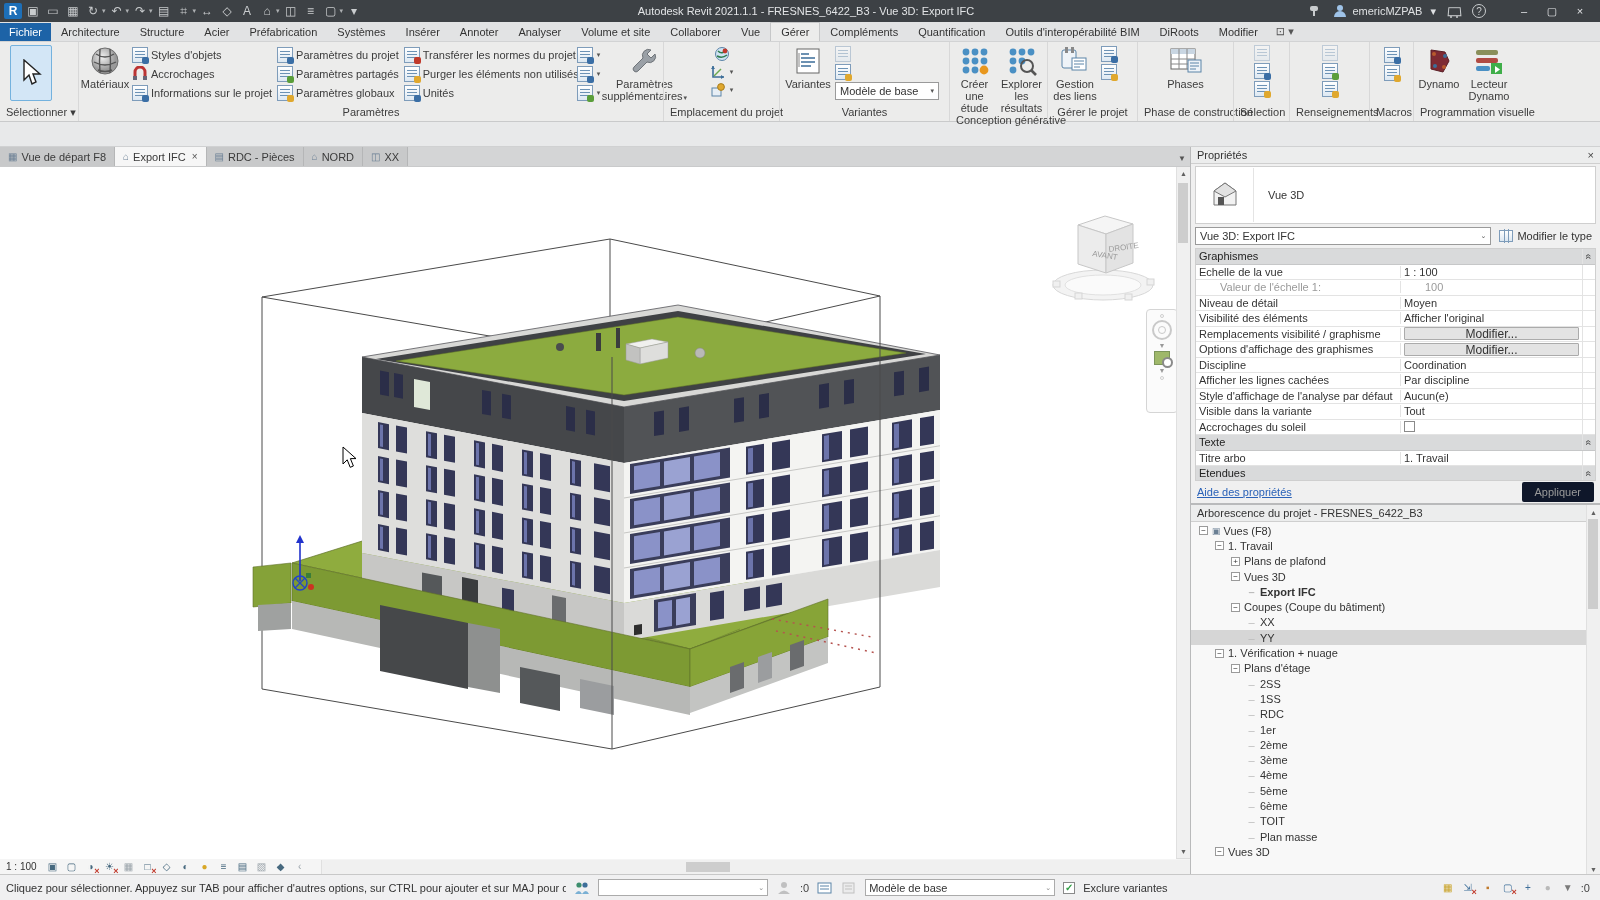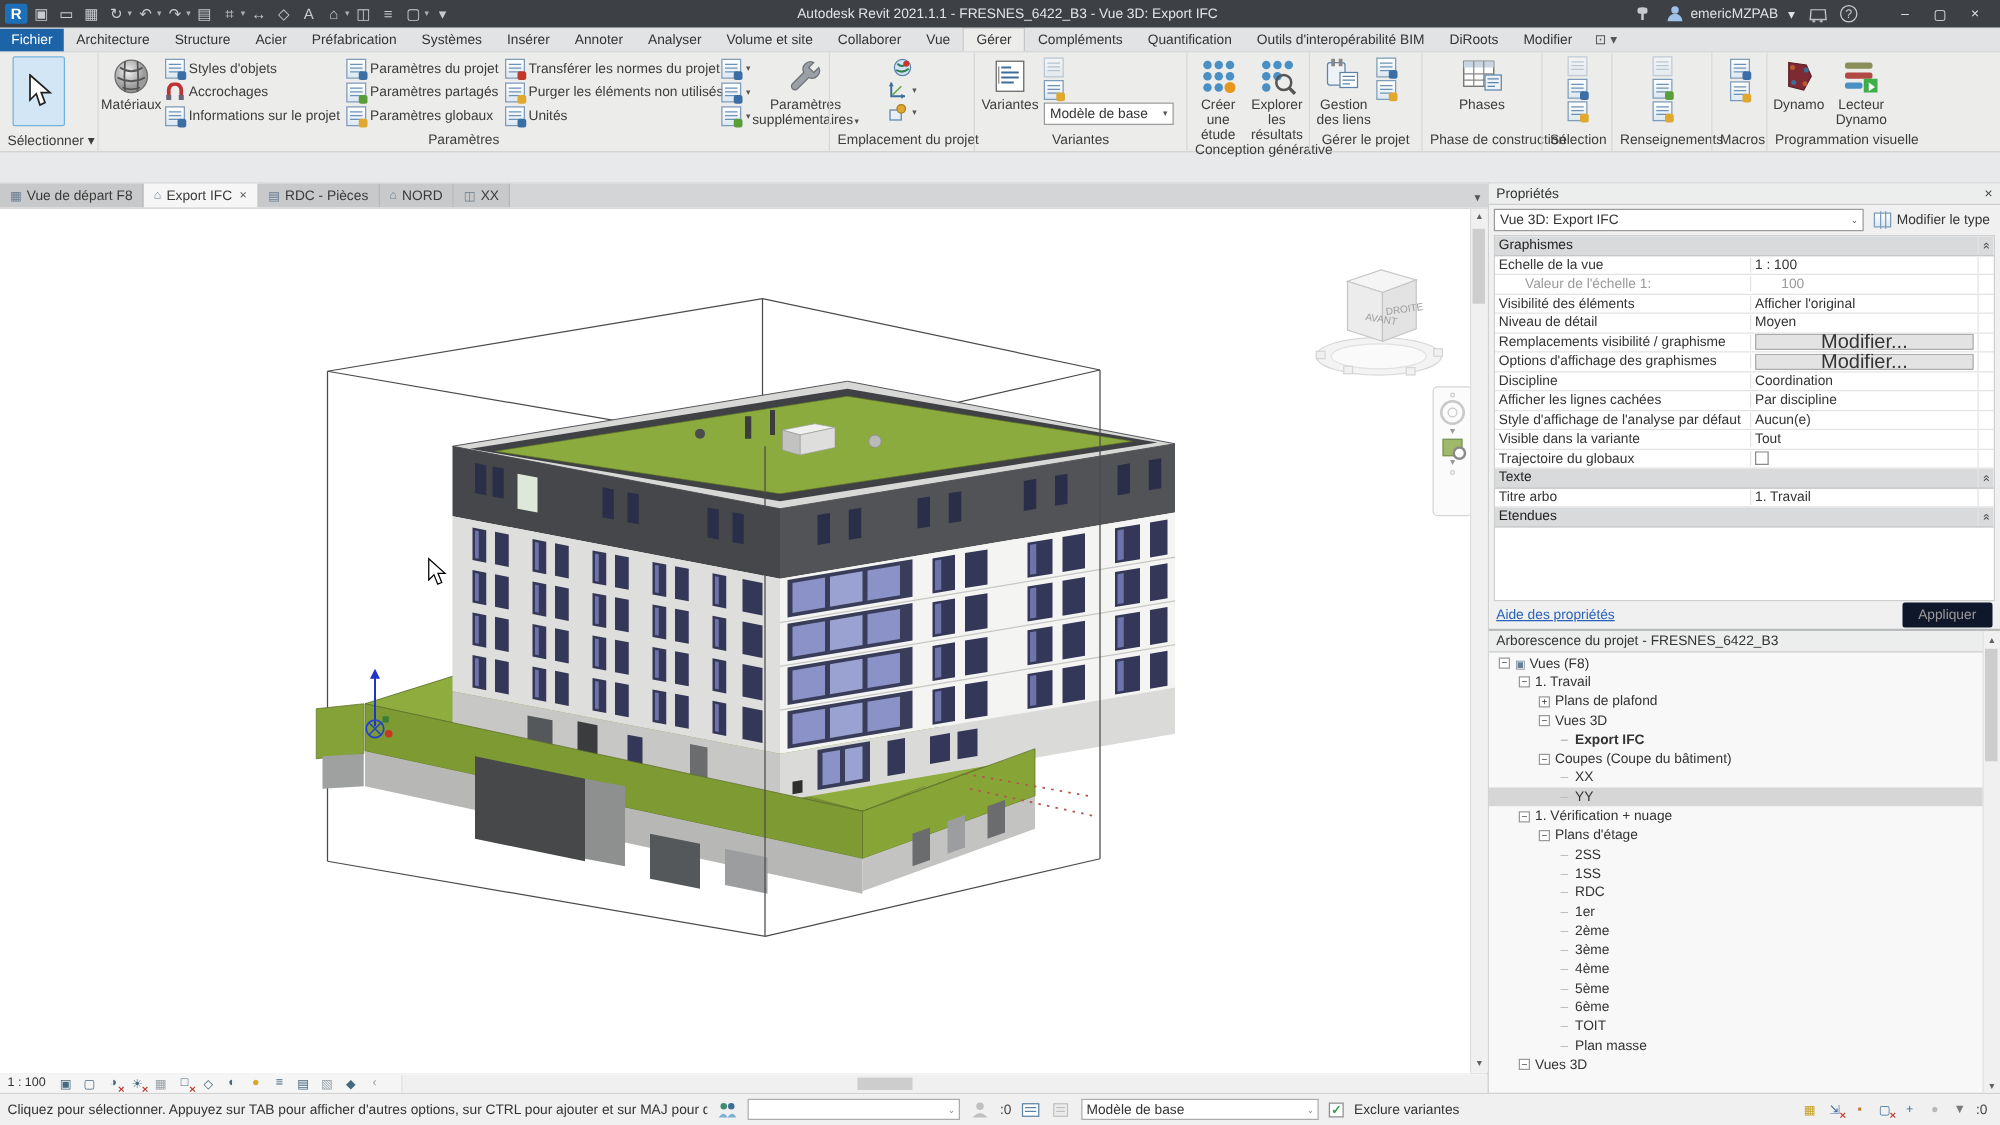--- a/index.html
+++ b/index.html
@@ -104,21 +104,21 @@
   .mt-ic{width:14px;height:12px;border:1px solid #7e9cba;background:linear-gradient(#fff,#dce7f1);position:relative;}
   .mt-ic::after{content:"";position:absolute;left:4px;top:-2px;bottom:-2px;width:1px;background:#7e9cba;box-shadow:4px 0 0 #7e9cba;}
   #prop-grid{flex:1;overflow:hidden;margin:0 4px;border:1px solid #cfcfcf;background:#fff;}
   .prow{display:flex;height:15.5px;border-bottom:1px solid #e3e3e3;font-size:11px;align-items:center;}
   .prow .pl{width:205px;padding:0 3px;border-right:1px solid #e3e3e3;white-space:nowrap;overflow:hidden;}
   .prow .pv{flex:1;padding:0 3px;white-space:nowrap;overflow:hidden;display:flex;align-items:center;}
   .prow .rail{width:13px;border-left:1px solid #e3e3e3;height:100%;display:flex;align-items:center;justify-content:center;color:#555;}
   .prow.section{background:#d9dadb;font-size:11px;color:#222;border-bottom:1px solid #c6c7c8;}
   .prow.section .pl{border-right:none;width:auto;flex:1;}
   .prow.disabled .pl,.prow.disabled .pv{color:#9a9a9a;padding-left:24px;}
-  .pbtn{flex:1;text-align:center;background:#e3e3e3;border:1px solid #ababab;border-radius:1px;height:13px;line-height:12px;font-size:16px;color:#333;}
+  .pbtn{flex:1;text-align:center;background:#e3e3e3;border:1px solid #ababab;border-radius:1px;height:13px;line-height:12px;font-size:12px;color:#333;}
   .pcheck{width:11px;height:11px;border:1px solid #8a8a8a;background:#fff;}
   .pin{display:inline-block;transform:rotate(90deg);font-size:10px;color:#444;}
   #prop-footer{height:22px;display:flex;align-items:center;padding:0 6px;}
   #prop-help{color:#2a62b8;text-decoration:underline;font-size:11px;}
   #apply-btn{margin-left:auto;color:#9a9a9a;background:#0f172a;border:3px solid #0f172a;padding:1px 10px;border-radius:2px;}
   
   #browser{flex:1;display:flex;flex-direction:column;background:#f8f8f8;position:relative;}
   #tree{flex:1;overflow:hidden;padding-top:1px;position:relative;}
   .trow{height:15.3px;display:flex;align-items:center;font-size:11px;color:#333;white-space:nowrap;}
   .trow.selected{background:#d6d6d6;}
@@ -834,20 +834,30 @@
       </div>
     </div>
   </div>
 
   <div id="right-panel">
     <div id="properties">
       <div class="palette-header">
         <span>Propriétés</span>
         <span class="px">×</span>
       </div>
+      <div id="type-box">
+        <div id="type-thumb">
+          <svg width="34" height="32" viewBox="0 0 34 32">
+              <polygon points="6,12 17,4 28,12 28,26 6,26" fill="#f2f2f2" stroke="#777"></polygon>
+              <polygon points="6,12 17,4 28,12 17,18" fill="#e2e2e2" stroke="#777"></polygon>
+              <rect x="10" y="18" width="6" height="8" fill="#555"></rect>
+            </svg>
+        </div>
+        <div id="type-label">Vue 3D</div>
+      </div>
       <div id="selector-row">
         <div class="combo" id="type-selector">
           <span>Vue 3D: Export IFC</span>
             <span class="ca">⌄</span>
         </div>
         <div id="modify-type-btn">
           <span class="mt-ic"></span>
           <span>Modifier le type</span>
         </div>
       </div>
@@ -862,27 +872,27 @@
             <div class="pl">Echelle de la vue</div>
             <div class="pv">1 : 100</div>
             <div class="rail"></div>
           </div>
           <div class="prow disabled">
             <div class="pl">Valeur de l'échelle   1:</div>
             <div class="pv">100</div>
             <div class="rail"></div>
           </div>
           <div class="prow">
+            <div class="pl">Niveau de détail</div>
+            <div class="pv">Moyen</div>
+            <div class="rail"></div>
+          </div>
+          <div class="prow">
             <div class="pl">Visibilité des éléments</div>
             <div class="pv">Afficher l'original</div>
-            <div class="rail"></div>
-          </div>
-          <div class="prow">
-            <div class="pl">Niveau de détail</div>
-            <div class="pv">Moyen</div>
             <div class="rail"></div>
           </div>
           <div class="prow">
             <div class="pl">Remplacements visibilité / graphisme</div>
             <div class="pv">
               <span class="pbtn">Modifier...</span>
             </div>
             <div class="rail"></div>
           </div>
           <div class="prow">
@@ -906,21 +916,21 @@
             <div class="pl">Style d'affichage de l'analyse par défaut</div>
             <div class="pv">Aucun(e)</div>
             <div class="rail"></div>
           </div>
           <div class="prow">
             <div class="pl">Visible dans la variante</div>
             <div class="pv">Tout</div>
             <div class="rail"></div>
           </div>
           <div class="prow">
-            <div class="pl">Trajectoire du globaux</div>
+            <div class="pl">Accrochages du soleil</div>
             <div class="pv">
               <span class="pcheck"></span>
             </div>
             <div class="rail"></div>
           </div>
           <div class="prow section">
             <div class="pl">Texte</div>
             <div class="rail">
               <span class="pin">«</span>
             </div>

